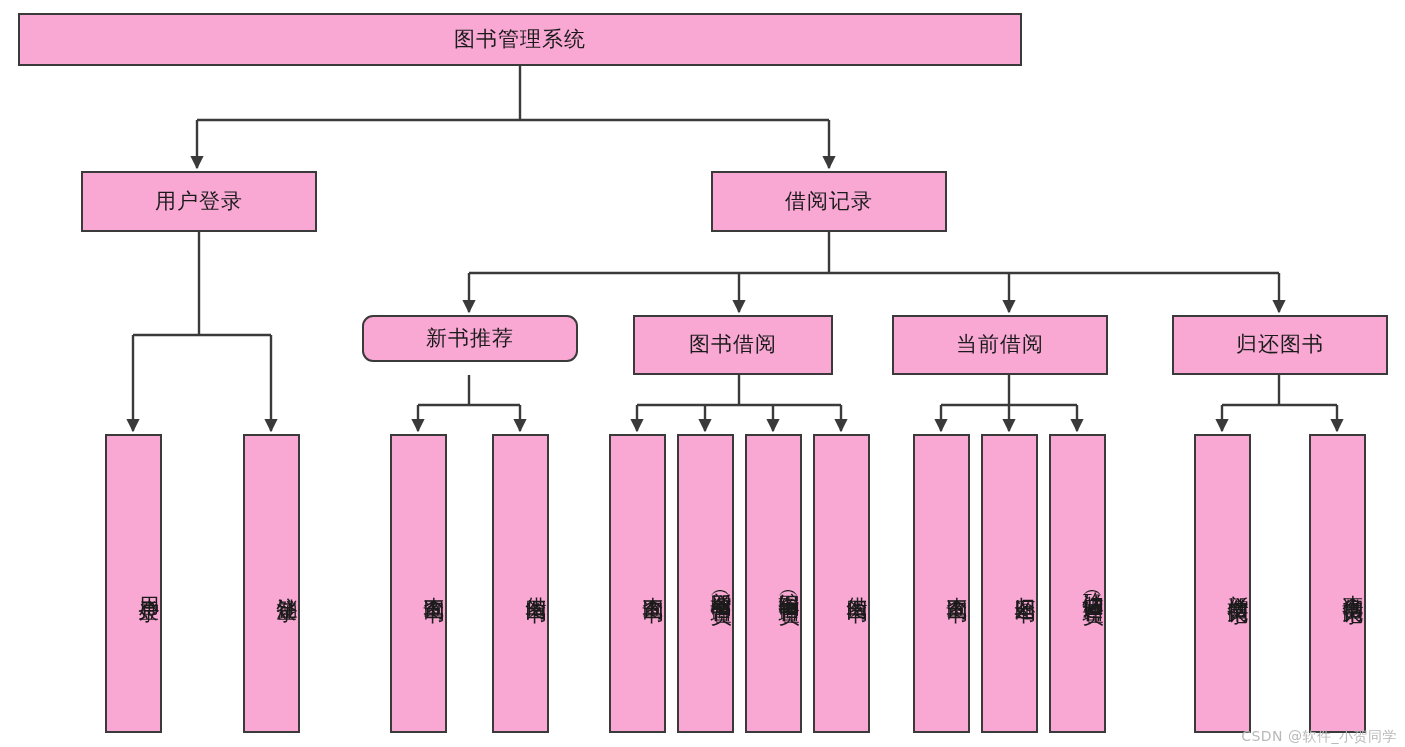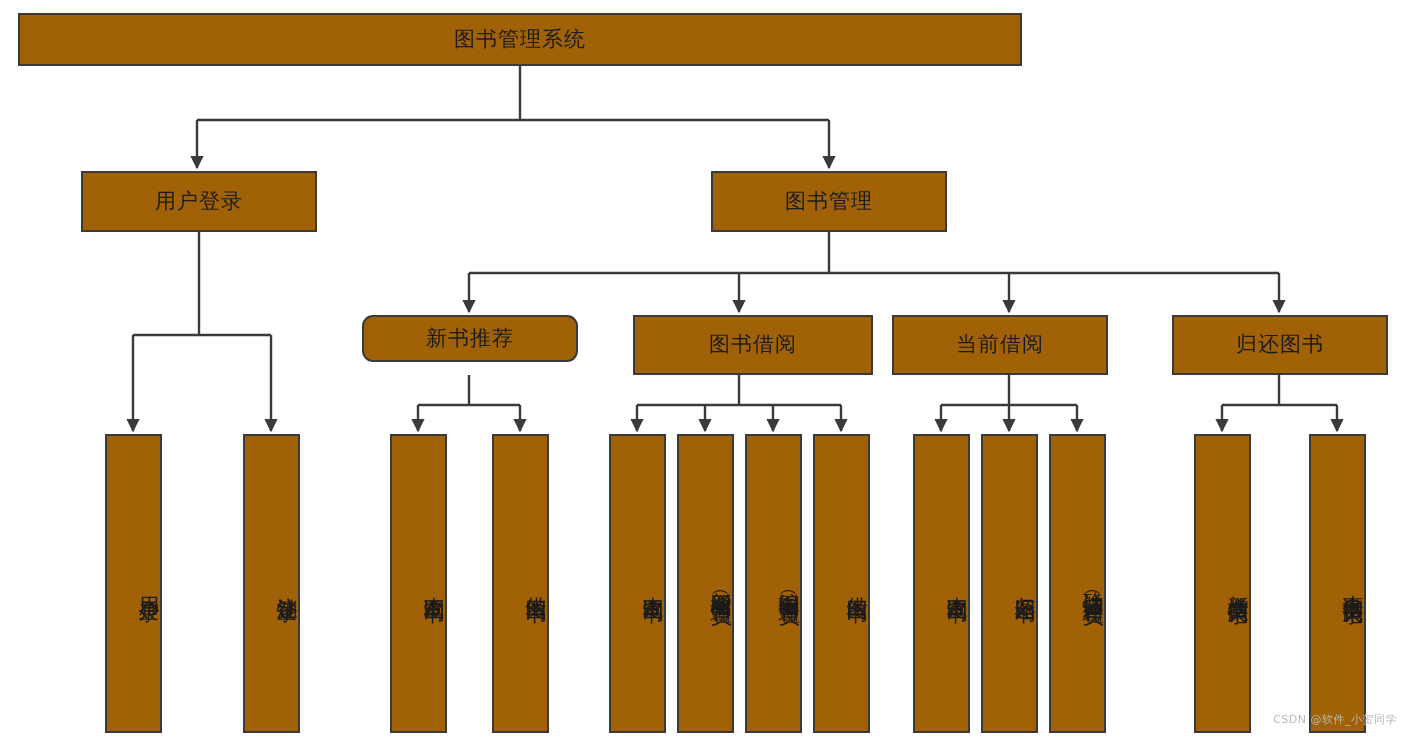--- a/index.html
+++ b/index.html
@@ -21,21 +21,21 @@
   #edges {
     position: absolute;
     left: 0;
     top: 0;
     width: 1405px;
     height: 747px;
   }
   .node {
     position: absolute;
     box-sizing: border-box;
-    background: #a16207;
+    background: #f9a8d4;
     border: 2.2px solid #3a3a3a;
     display: flex;
     align-items: center;
     justify-content: center;
     color: #1b1b1b;
     z-index: 2;
   }
   .node-h {
     font-size: 21px;
     letter-spacing: 1px;
@@ -62,22 +62,22 @@
     display: block;
     max-height: 100%;
     text-align: center;
   }
   .label {
     pointer-events: none;
   }
   .watermark {
     position: absolute;
     right: 8px;
-    bottom: 20px;
-    font-size: 11px;
+    bottom: 1px;
+    font-size: 14px;
     color: #b9b9b9;
     letter-spacing: 0.5px;
     z-index: 3;
     white-space: nowrap;
   }
 </style>
 </head>
 <body>
 
 <div id="canvas">
@@ -133,27 +133,27 @@
   </svg>
 
   <div class="node node-h node-root" style="left:18px; top:13px; width:1004px; height:53px;">
     <span class="label">图书管理系统</span>
   </div>
 
   <div class="node node-h" style="left:81px; top:171px; width:236px; height:61px;">
     <span class="label">用户登录</span>
   </div>
   <div class="node node-h" style="left:711px; top:171px; width:236px; height:61px;">
-    <span class="label">图书管理</span>
+    <span class="label">借阅记录</span>
   </div>
 
   <div class="node node-h" style="left:362px; top:315px; width:216px; height:47px;border-radius:11px;">
     <span class="label">新书推荐</span>
   </div>
-  <div class="node node-h" style="left:633px; top:315px; width:240px; height:60px;">
+  <div class="node node-h" style="left:633px; top:315px; width:200px; height:60px;">
     <span class="label">图书借阅</span>
   </div>
   <div class="node node-h" style="left:892px; top:315px; width:216px; height:60px;">
     <span class="label">当前借阅</span>
   </div>
   <div class="node node-h" style="left:1172px; top:315px; width:216px; height:60px;">
     <span class="label">归还图书</span>
   </div>
 
   <div class="node node-v" style="left:105px; top:434px; width:57px; height:299px;">

